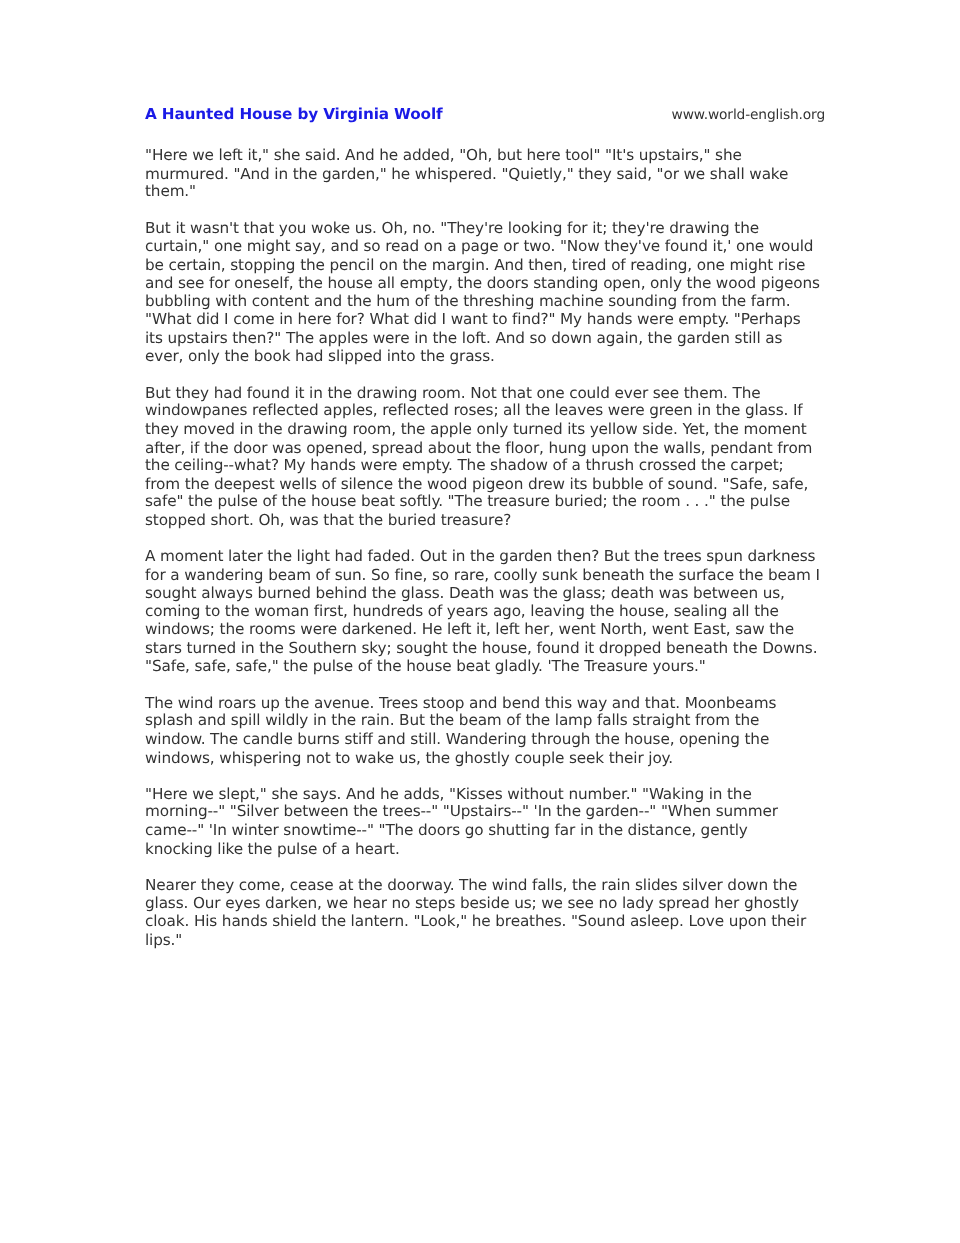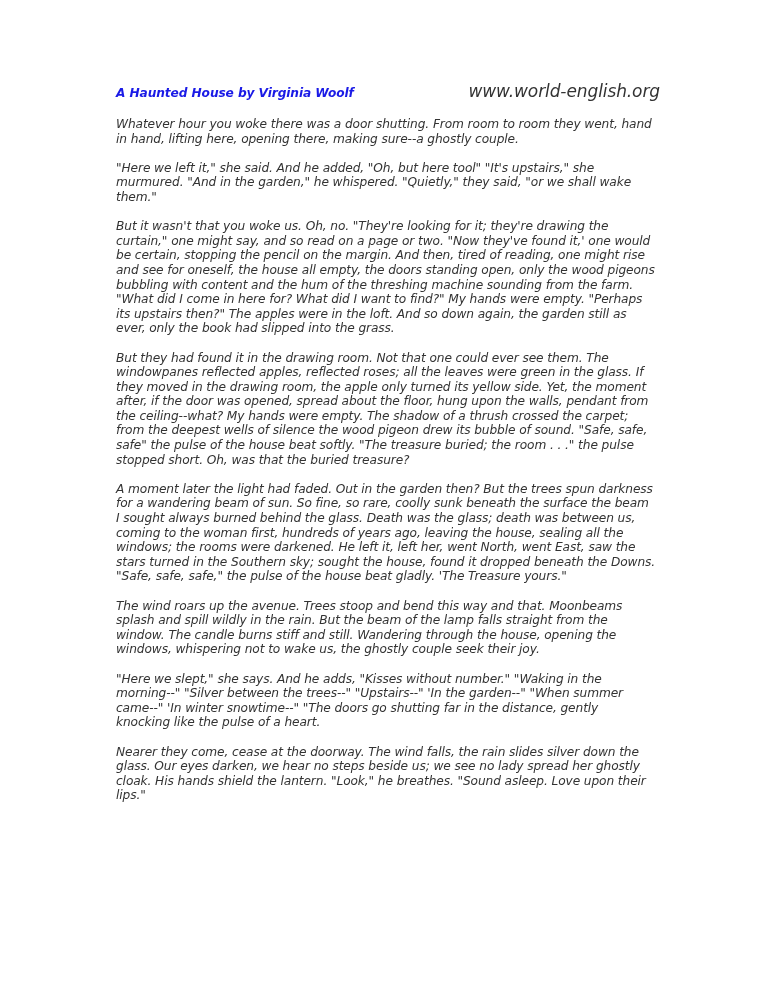--- a/index.html
+++ b/index.html
@@ -16,54 +16,52 @@
     .page {
       position: absolute;
       left: 116px;
       top: 84px;
       width: 540px;
       font-family: "DejaVu Sans", sans-serif;
       font-size: 12.2px;
       line-height: 14.6px;
       color: #333333;
       letter-spacing: -0.1px;
-      font-style: italic;
     }
     .header {
       display: flex;
       justify-content: space-between;
       align-items: baseline;
       margin-bottom: 17px;
       height: 16px;
     }
     .title {
       color: #1a1ae6;
       font-weight: bold;
       font-size: 12.2px;
     }
     .site {
       color: #333333;
-      font-size: 17px;
+      font-size: 11px;
       margin-right: -4px;
     }
     .para {
       margin: 0 0 14.6px 0;
       text-align: left;
     }
   </style>
 </head>
 <body>
 
 <div class="page">
   <div class="header">
     <span class="title">A Haunted House by Virginia Woolf</span>
     <span class="site">www.world-english.org</span>
   </div>
   <div>
-    <p class="para">Whatever hour you woke there was a door shutting. From room to room they went, hand in hand, lifting here, opening there, making sure--a ghostly couple.</p>
     <p class="para">"Here we left it," she said. And he added, "Oh, but here tool" "It's upstairs," she murmured. "And in the garden," he whispered. "Quietly," they said, "or we shall wake them."</p>
     <p class="para">But it wasn't that you woke us. Oh, no. "They're looking for it; they're drawing the curtain," one might say, and so read on a page or two. "Now they've found it,' one would be certain, stopping the pencil on the margin. And then, tired of reading, one might rise and see for oneself, the house all empty, the doors standing open, only the wood pigeons bubbling with content and the hum of the threshing machine sounding from the farm. "What did I come in here for? What did I want to find?" My hands were empty. "Perhaps its upstairs then?" The apples were in the loft. And so down again, the garden still as ever, only the book had slipped into the grass.</p>
     <p class="para">But they had found it in the drawing room. Not that one could ever see them. The windowpanes reflected apples, reflected roses; all the leaves were green in the glass. If they moved in the drawing room, the apple only turned its yellow side. Yet, the moment after, if the door was opened, spread about the floor, hung upon the walls, pendant from the ceiling--what? My hands were empty. The shadow of a thrush crossed the carpet; from the deepest wells of silence the wood pigeon drew its bubble of sound. "Safe, safe, safe" the pulse of the house beat softly. "The treasure buried; the room . . ." the pulse stopped short. Oh, was that the buried treasure?</p>
     <p class="para">A moment later the light had faded. Out in the garden then? But the trees spun darkness for a wandering beam of sun. So fine, so rare, coolly sunk beneath the surface the beam I sought always burned behind the glass. Death was the glass; death was between us, coming to the woman first, hundreds of years ago, leaving the house, sealing all the windows; the rooms were darkened. He left it, left her, went North, went East, saw the stars turned in the Southern sky; sought the house, found it dropped beneath the Downs. "Safe, safe, safe," the pulse of the house beat gladly. 'The Treasure yours."</p>
     <p class="para">The wind roars up the avenue. Trees stoop and bend this way and that. Moonbeams splash and spill wildly in the rain. But the beam of the lamp falls straight from the window. The candle burns stiff and still. Wandering through the house, opening the windows, whispering not to wake us, the ghostly couple seek their joy.</p>
     <p class="para">"Here we slept," she says. And he adds, "Kisses without number." "Waking in the morning--" "Silver between the trees--" "Upstairs--" 'In the garden--" "When summer came--" 'In winter snowtime--" "The doors go shutting far in the distance, gently knocking like the pulse of a heart.</p>
     <p class="para">Nearer they come, cease at the doorway. The wind falls, the rain slides silver down the glass. Our eyes darken, we hear no steps beside us; we see no lady spread her ghostly cloak. His hands shield the lantern. "Look," he breathes. "Sound asleep. Love upon their lips."</p>
   </div>
 </div>
 

